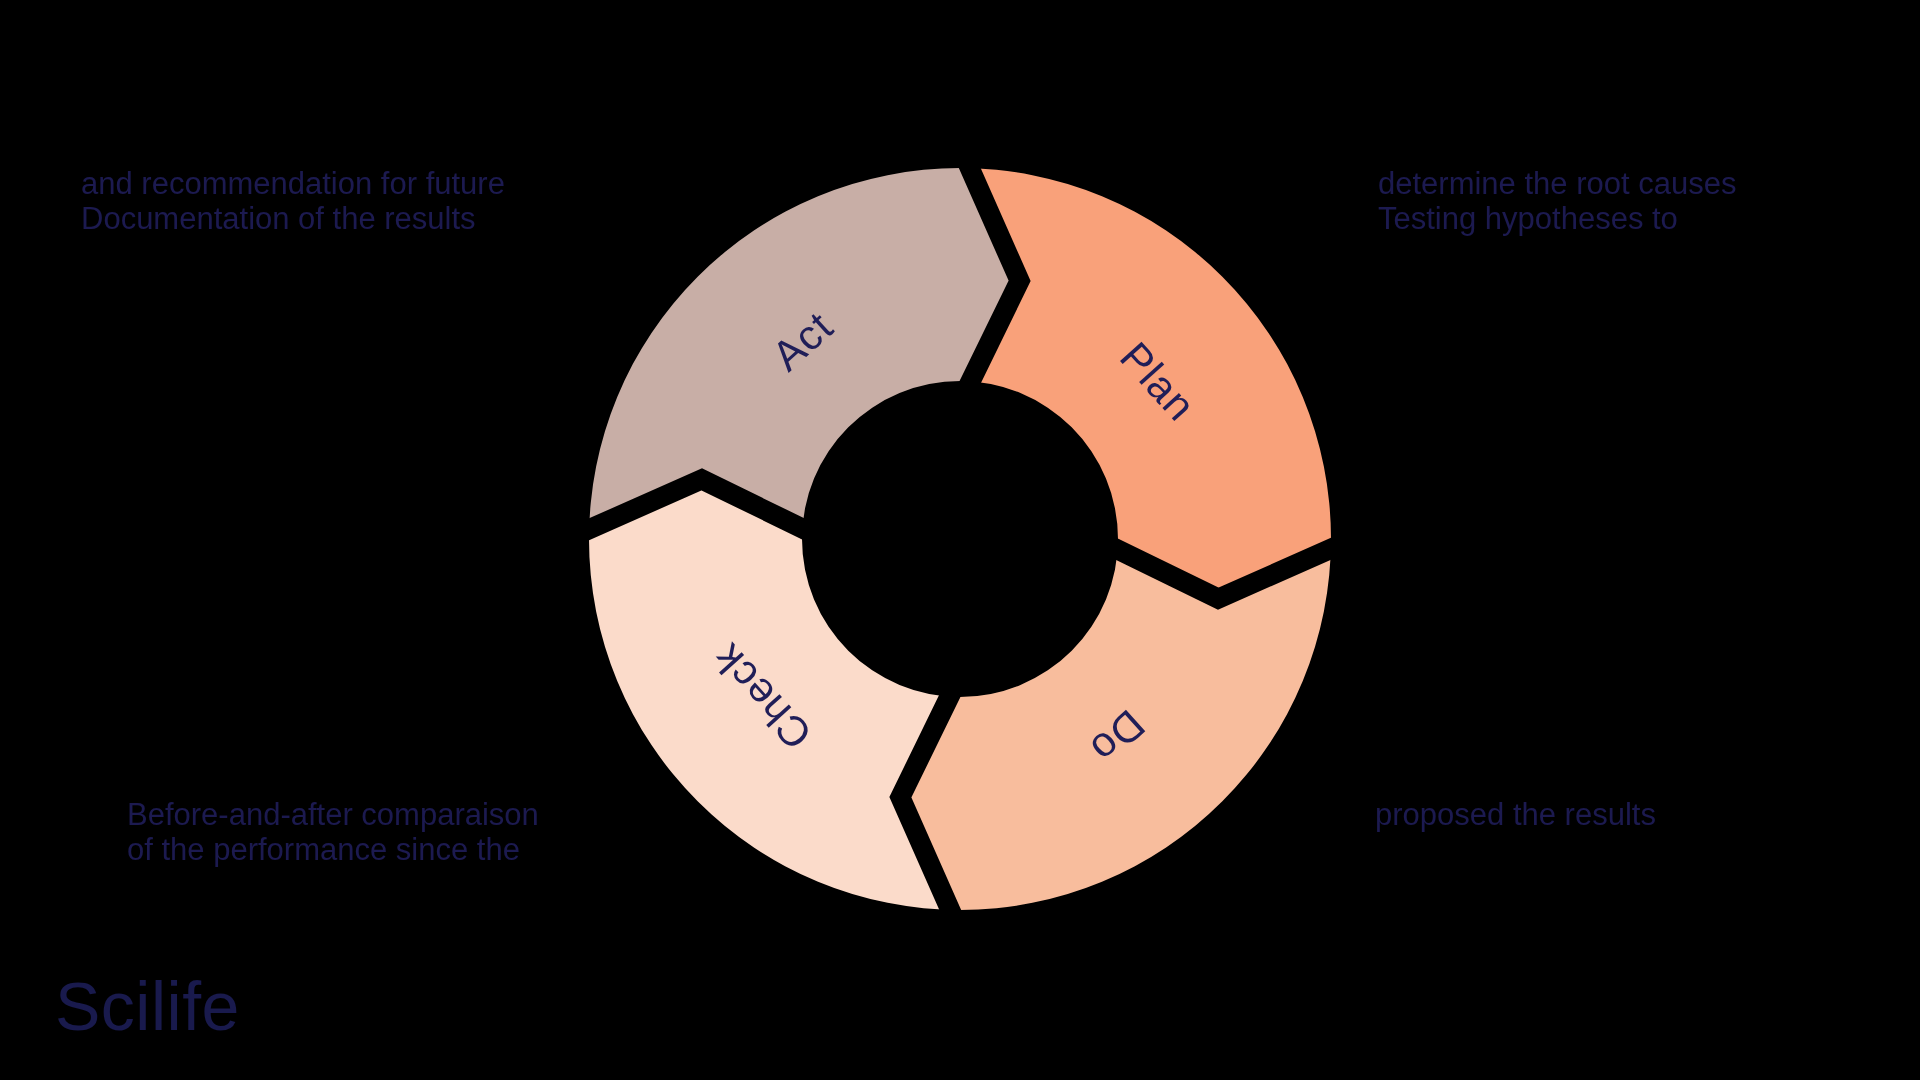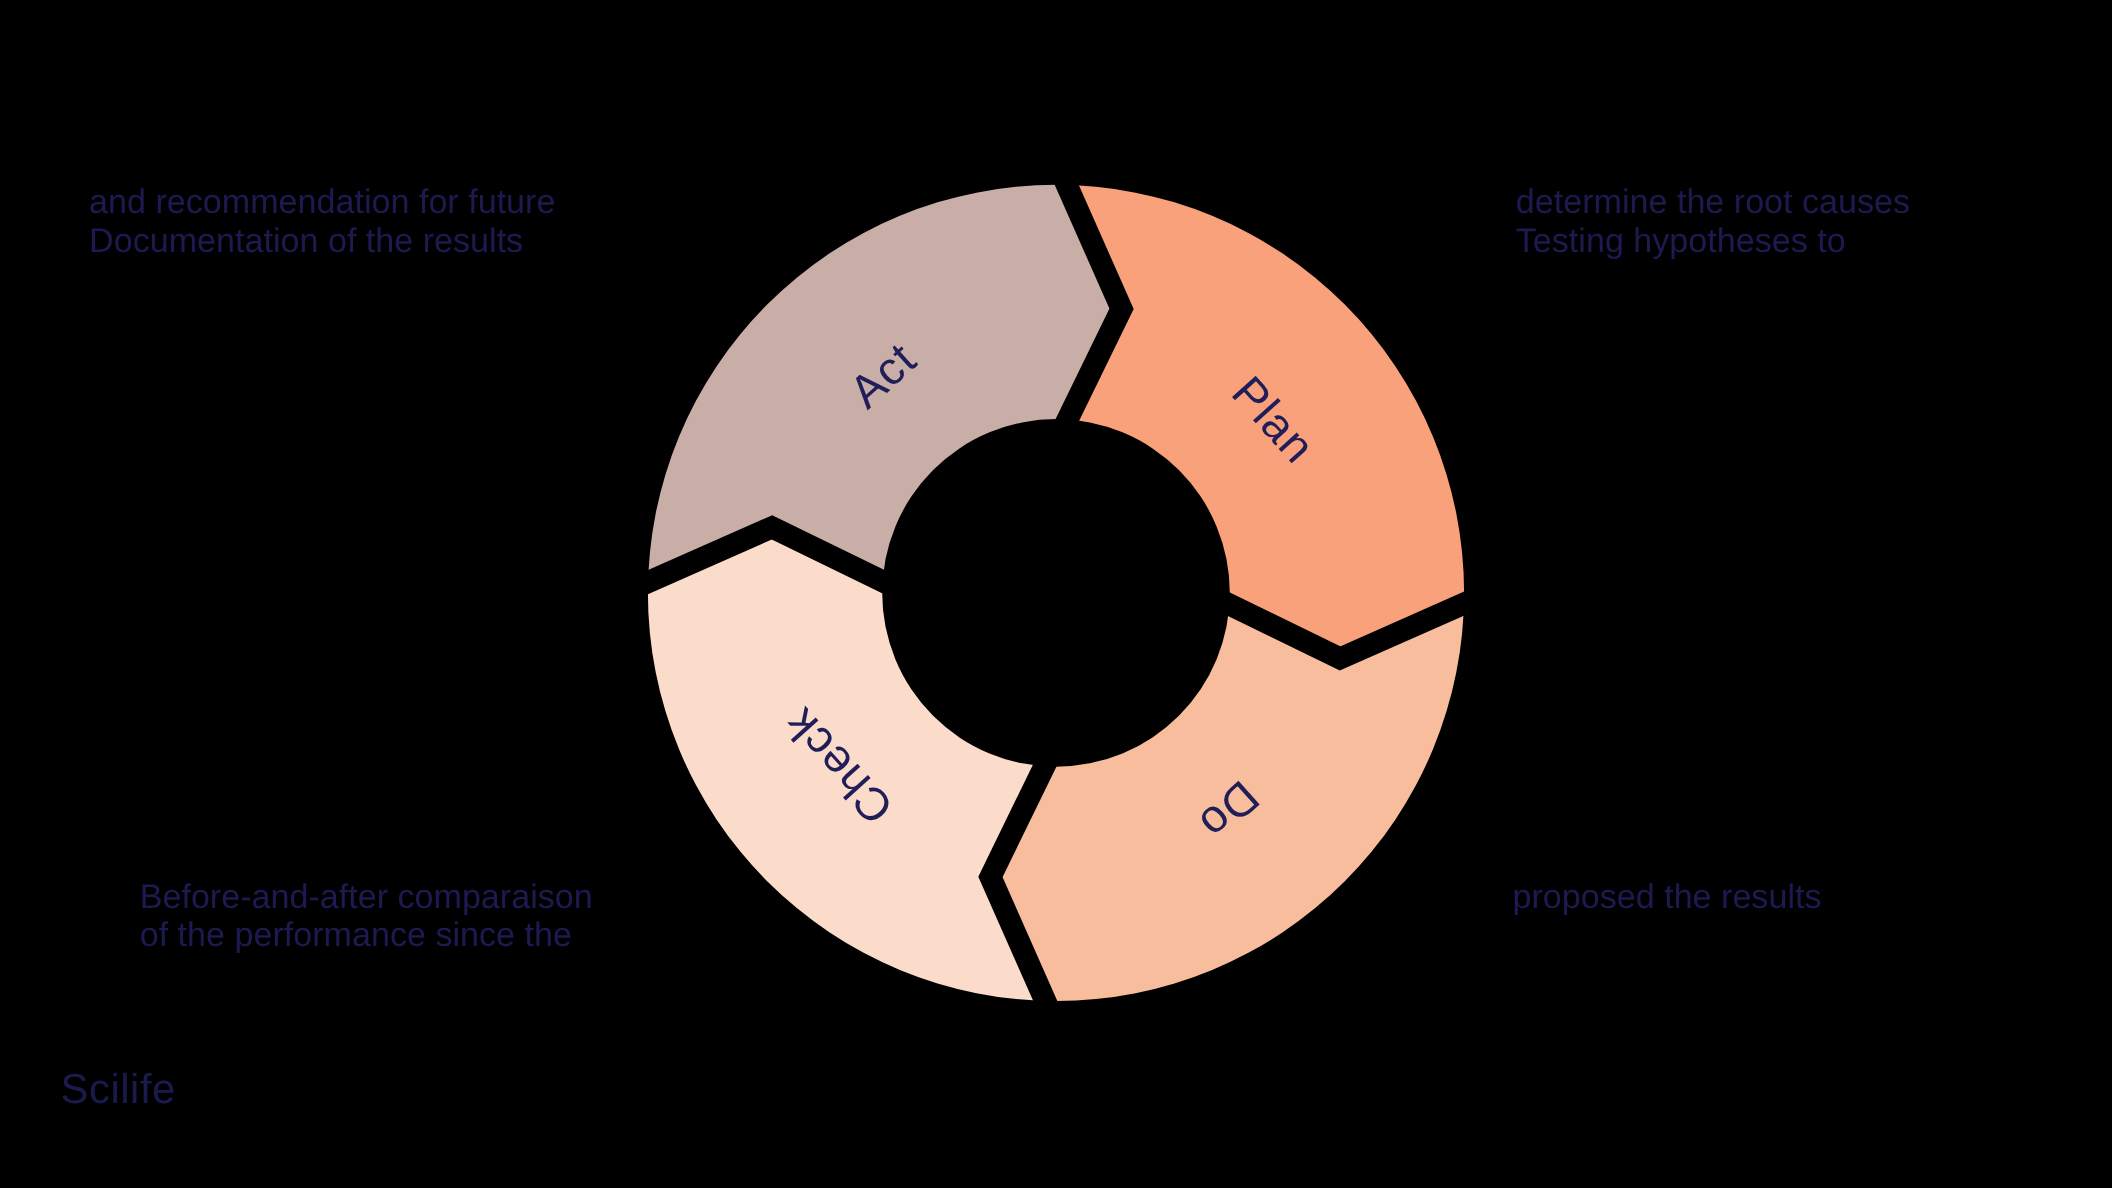--- a/index.html
+++ b/index.html
@@ -33,21 +33,21 @@
     font-weight: 500;
   }
   .annotation .line {
     white-space: nowrap;
   }
   .logo {
     position: absolute;
     left: 55px;
     top: 972px;
     color: #191A4D;
-    font-size: 38px;
+    font-size: 68px;
     line-height: 1;
     font-weight: 500;
     letter-spacing: 0.5px;
     white-space: nowrap;
   }
 </style>
 </head>
 <body>
 
 <svg class="stage-svg" width="1920" height="1080" viewBox="0 0 1920 1080">

